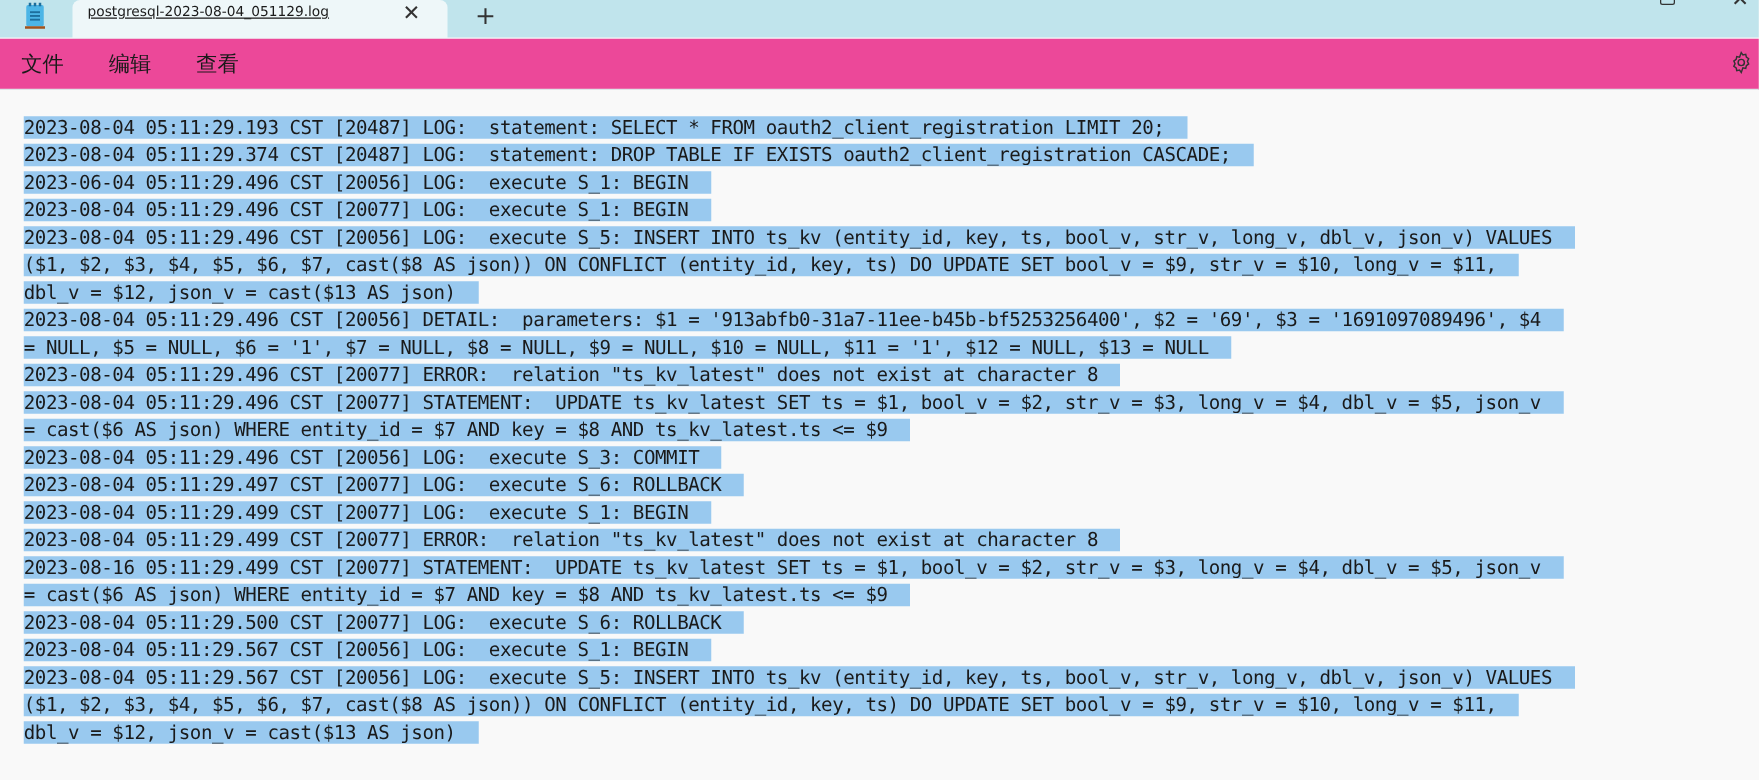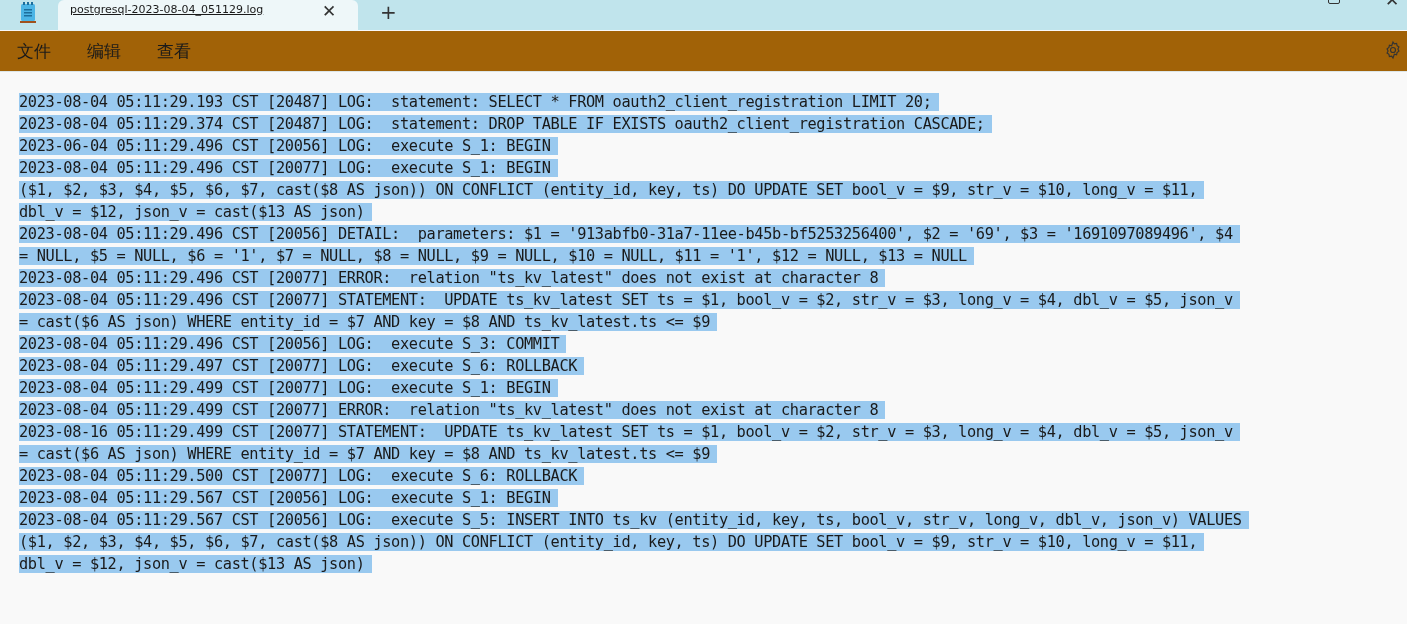--- a/index.html
+++ b/index.html
@@ -5,27 +5,27 @@
   html, body { margin:0; padding:0; }
   body { width:1407px; height:624px; overflow:hidden; background:#f9f9f9; font-family:"DejaVu Sans", sans-serif; position:relative; }
   .titlebar { position:absolute; left:0; top:0; width:1407px; height:30px; background:#c0e4ec; }
   .app-icon { position:absolute; left:20px; top:2px; width:18px; height:20px; }
   .tab { position:absolute; left:58px; top:0; width:300px; height:31px; background:#eef7f9; border-radius:6px 6px 0 0; }
   .tab-title { position:absolute; left:12px; top:3px; font-size:11px; color:#1a1a1a; white-space:nowrap;text-decoration:underline; }
   .tab-close { position:absolute; left:264px; top:1px; font-size:17px; color:#333; cursor:pointer; }
   .new-tab { position:absolute; left:380px; top:0px; font-size:20px; color:#333; cursor:pointer; }
   .win-max { position:absolute; left:1328px; top:-8px; width:10px; height:10px; border:1px solid #333; border-radius:2px; }
   .win-close { position:absolute; left:1385px; top:-10px; font-size:17px; color:#333; }
-  .menubar { position:absolute; left:0; top:31px; width:1407px; height:40px; background:#a16207; border-bottom:1px solid #dde6e8; }
+  .menubar { position:absolute; left:0; top:31px; width:1407px; height:40px; background:#ec4899; border-bottom:1px solid #dde6e8; }
   .menu-item { position:absolute; top:9px; font-size:17px; color:#1a1a1a; cursor:pointer; }
   .settings { position:absolute; left:1383px; top:9px; width:20px; height:20px; cursor:pointer; }
   .editor { position:absolute; left:0; top:72px; width:1407px; height:552px; background:#f9f9f9; }
   .lines { position:absolute; left:19px; top:19px; font-family:"DejaVu Sans Mono", monospace; font-size:15.3px; line-height:22px; color:#1a1a1a; letter-spacing:-0.35px; }
   .line { white-space:pre; height:22px; }
-  .sel { background:#99c9ef; padding-right:7px; }
+  .sel { background:#99c9ef; padding-right:18px; }
 </style>
 </head>
 <body>
 
 <div class="titlebar">
   <div class="app-icon">
     <svg width="18" height="22" viewBox="0 0 18 22">
       <rect x="1" y="2" width="14" height="17" rx="1.5" fill="#4cb5e6"></rect>
       <rect x="3" y="0" width="2" height="3" fill="#1d6e9c"></rect>
       <rect x="7" y="0" width="2" height="3" fill="#1d6e9c"></rect>
@@ -56,20 +56,21 @@
     </svg>
   </div>
 </div>
 
 <div class="editor">
   <div class="lines" id="lines">
       <div class="line"><span class="sel">2023-08-04 05:11:29.193 CST [20487] LOG:  statement: SELECT * FROM oauth2_client_registration LIMIT 20;</span></div>
       <div class="line"><span class="sel">2023-08-04 05:11:29.374 CST [20487] LOG:  statement: DROP TABLE IF EXISTS oauth2_client_registration CASCADE;</span></div>
       <div class="line"><span class="sel">2023-06-04 05:11:29.496 CST [20056] LOG:  execute S_1: BEGIN</span></div>
       <div class="line"><span class="sel">2023-08-04 05:11:29.496 CST [20077] LOG:  execute S_1: BEGIN</span></div>
+      <div class="line"><span class="sel">2023-08-04 05:11:29.496 CST [20056] LOG:  execute S_5: INSERT INTO ts_kv (entity_id, key, ts, bool_v, str_v, long_v, dbl_v, json_v) VALUES</span></div>
       <div class="line"><span class="sel">($1, $2, $3, $4, $5, $6, $7, cast($8 AS json)) ON CONFLICT (entity_id, key, ts) DO UPDATE SET bool_v = $9, str_v = $10, long_v = $11,</span></div>
       <div class="line"><span class="sel">dbl_v = $12, json_v = cast($13 AS json)</span></div>
       <div class="line"><span class="sel">2023-08-04 05:11:29.496 CST [20056] DETAIL:  parameters: $1 = '913abfb0-31a7-11ee-b45b-bf5253256400', $2 = '69', $3 = '1691097089496', $4</span></div>
       <div class="line"><span class="sel">= NULL, $5 = NULL, $6 = '1', $7 = NULL, $8 = NULL, $9 = NULL, $10 = NULL, $11 = '1', $12 = NULL, $13 = NULL</span></div>
       <div class="line"><span class="sel">2023-08-04 05:11:29.496 CST [20077] ERROR:  relation "ts_kv_latest" does not exist at character 8</span></div>
       <div class="line"><span class="sel">2023-08-04 05:11:29.496 CST [20077] STATEMENT:  UPDATE ts_kv_latest SET ts = $1, bool_v = $2, str_v = $3, long_v = $4, dbl_v = $5, json_v</span></div>
       <div class="line"><span class="sel">= cast($6 AS json) WHERE entity_id = $7 AND key = $8 AND ts_kv_latest.ts &lt;= $9</span></div>
       <div class="line"><span class="sel">2023-08-04 05:11:29.496 CST [20056] LOG:  execute S_3: COMMIT</span></div>
       <div class="line"><span class="sel">2023-08-04 05:11:29.497 CST [20077] LOG:  execute S_6: ROLLBACK</span></div>
       <div class="line"><span class="sel">2023-08-04 05:11:29.499 CST [20077] LOG:  execute S_1: BEGIN</span></div>

